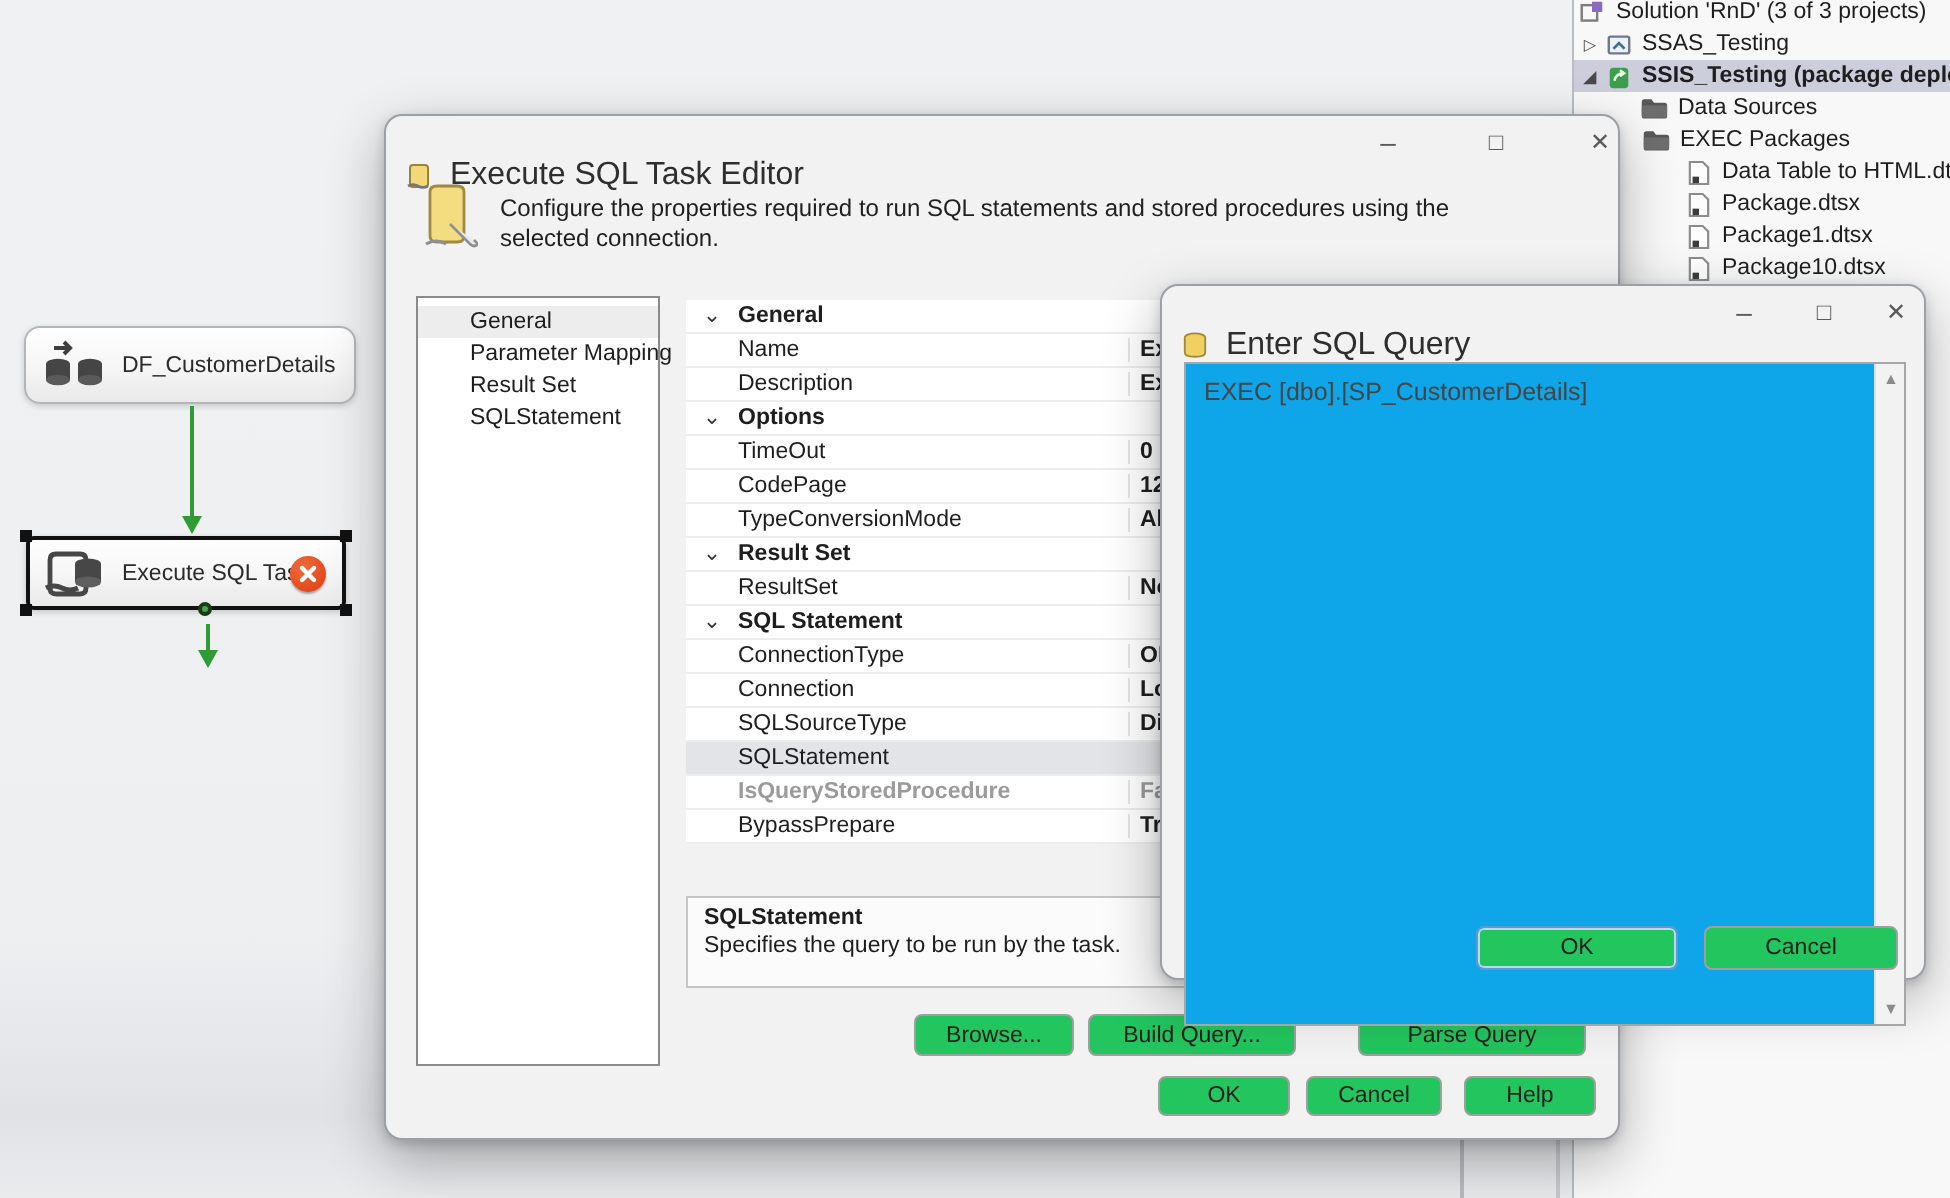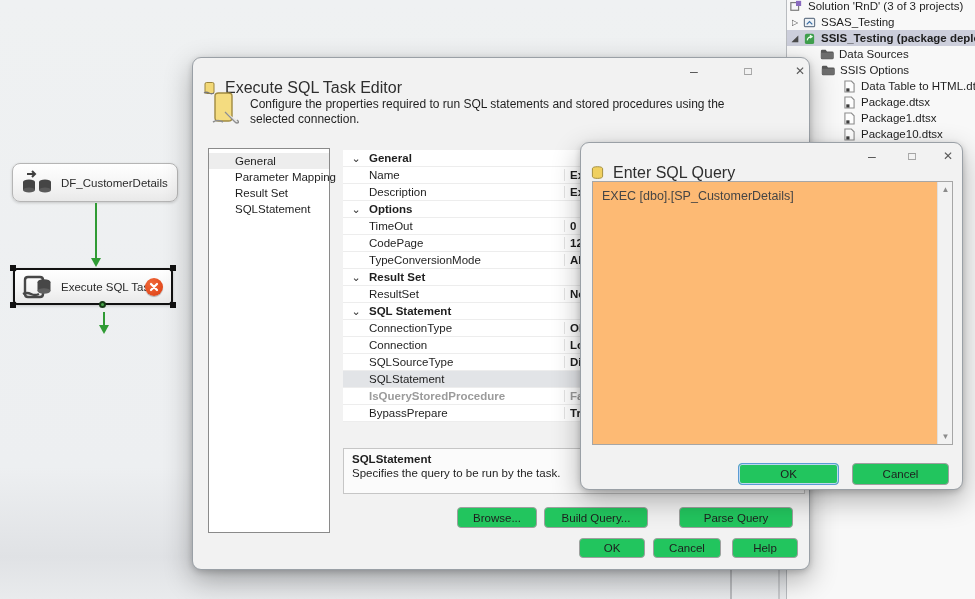--- a/index.html
+++ b/index.html
@@ -74,21 +74,21 @@
          font-size:11.5px; color:#1e1e1e; display:flex; align-items:center; justify-content:center; cursor:default; }
   .b-browse { left:264px; top:449px; width:80px; }
   .b-build  { left:351px; top:449px; width:104px; }
   .b-parse  { left:486px; top:449px; width:114px; }
   .b-ok1    { left:386px; top:480px; width:66px; height:20px; }
   .b-cancel1{ left:460px; top:480px; width:68px; height:20px; }
   .b-help1  { left:539px; top:480px; width:66px; height:20px; }
 
   
   .dlg2 { left:580px; top:142px; width:383px; height:348px; z-index:20; }
-  .sqlbox { position:absolute; left:11px; top:38px; width:361px; height:264px; background:#fdba74; border:1px solid #a6a6a6; }
+  .sqlbox { position:absolute; left:11px; top:38px; width:361px; height:332px; background:#0ea5e9; border:1px solid #a6a6a6; }
   .sqltext { position:absolute; left:9px; top:7px; right:22px; font-size:12.5px; color:#454545; white-space:pre-wrap; }
   .sbar { position:absolute; right:0; top:0; width:15px; height:100%; background:#f2f2f2; border-left:1px solid #e0e0e0; }
   .sarrow { position:absolute; left:0; width:15px; height:15px; display:flex; align-items:center; justify-content:center;
             font-size:8px; color:#8b8b8b; }
   .b-ok2 { left:157px; top:320px; width:101px; height:22px; border:1px solid #5b9bd5; box-shadow:0 0 0 1px #bcd7ef inset; }
   .b-cancel2 { left:271px; top:320px; width:97px; height:22px; }
 </style>
 </head>
 <body>
 
@@ -181,21 +181,21 @@
       <span>Data Sources</span>
     </div>
     <div class="trow t-r4">
       <span class="exp">◢</span>
       <span class="ticon">
         <svg viewBox="0 0 16 13" width="14" height="12">
             <path d="M1 3 q0 -1.5 1.5 -1.5 h4 l1.5 2 h6 q1.5 0 1.5 1.5 v6 q0 1.5 -1.5 1.5 h-11.5 q-1.5 0 -1.5 -1.5 z" fill="#585858"></path>
             <path d="M1 5 h14.5 v5.5 q0 1.5 -1.5 1.5 h-11.5 q-1.5 0 -1.5 -1.5 z" fill="#6e6e6e"></path>
           </svg>
       </span>
-      <span>SSIS Options</span>
+      <span>EXEC Packages</span>
     </div>
     <div class="trow t-r5">
       <span class="exp hid"></span>
       <span class="ticon">
         <svg viewBox="0 0 12 14" width="11" height="13">
             <path d="M1 1 h7 l3 3 v9 h-10 z" fill="#fdfdfd" stroke="#8b8b8b" stroke-width="1.2"></path>
             <rect x="2.5" y="9" width="3.5" height="3.5" fill="#3c3c3c"></rect>
           </svg>
       </span>
       <span>Data Table to HTML.dtsx</span>

